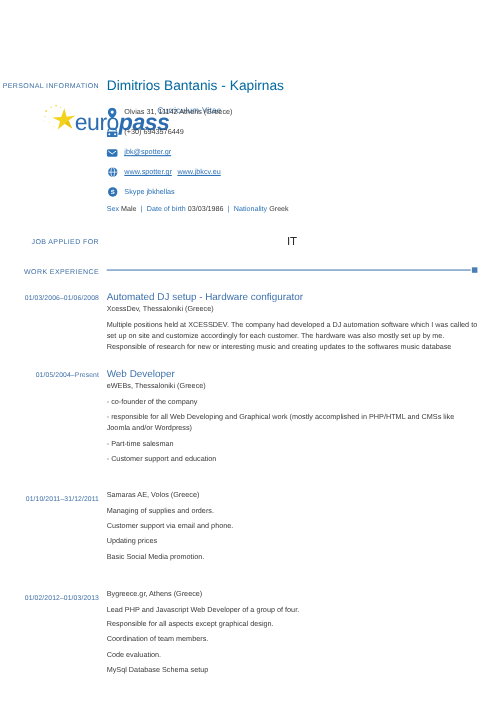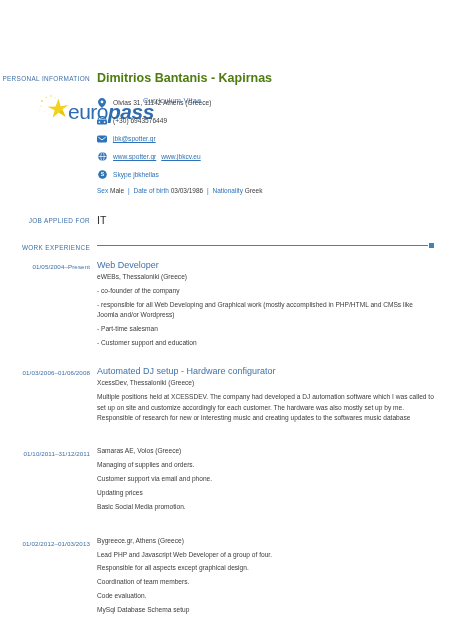--- a/index.html
+++ b/index.html
@@ -95,22 +95,22 @@
   .date-label {
     font-size: 6.2px;
     color: #3f6fa8;
     letter-spacing: 0.1px;
     padding-top: 3px;
     white-space: nowrap;
   }
 
   .person-name {
     font-size: 12.5px;
-    color: #4d7c0f;
-    font-weight: 700;
+    color: #0369a1;
+    font-weight: 400;
     line-height: 1.1;
   }
 
   
   .contact-list {
     margin-top: 11px;
   }
   .contact-item {
     display: flex;
     align-items: center;
@@ -143,20 +143,21 @@
     color: #3b3b3b;
   }
   .demographics .k { color: #2e72b8; }
   .demographics .sep { color: #2e72b8; margin: 0 2px; }
 
   
   .job-applied-value {
     font-size: 10.5px;
     color: #2b2b2b;
     padding-top: 0px;
+    text-align: center;
   }
 
   
   .rule-wrap {
     position: relative;
     height: 10px;
     display: flex;
     align-items: center;
   }
   .rule-line {
@@ -323,45 +324,45 @@
       <div class="section-label">WORK EXPERIENCE</div>
     </div>
     <div class="content-col">
       <div class="rule-wrap">
         <div class="rule-line"></div>
         <div class="rule-square"></div>
       </div>
     </div>
   </div>
 
+  <div class="row" style="margin-top:14px;">
+    <div class="label-col">
+      <div class="date-label">01/03/2006–01/06/2008</div>
+    </div>
+    <div class="content-col">
+      <div class="job-title">Automated DJ setup - Hardware configurator</div>
+      <div class="job-employer">XcessDev, Thessaloniki (Greece)</div>
+      <div class="job-para">Multiple positions held at XCESSDEV. The company had developed a DJ automation software which I was called to set up on site and customize accordingly for each customer. The hardware was also mostly set up by me. Responsible of research for new or interesting music and creating updates to the softwares music database</div>
+    </div>
+  </div>
+
   <div class="row" style="margin-top:9px;">
     <div class="label-col">
       <div class="date-label">01/05/2004–Present</div>
     </div>
     <div class="content-col">
       <div class="job-title">Web Developer</div>
       <div class="job-employer">eWEBs, Thessaloniki (Greece)</div>
       <div class="job-line">- co-founder of the company</div>
       <div class="job-para">- responsible for all Web Developing and Graphical work (mostly accomplished in PHP/HTML and CMSs like Joomla and/or Wordpress)</div>
       <div class="job-line">- Part-time salesman</div>
       <div class="job-line">- Customer support and education</div>
     </div>
   </div>
 
-  <div class="row" style="margin-top:14px;">
-    <div class="label-col">
-      <div class="date-label">01/03/2006–01/06/2008</div>
-    </div>
-    <div class="content-col">
-      <div class="job-title">Automated DJ setup - Hardware configurator</div>
-      <div class="job-employer">XcessDev, Thessaloniki (Greece)</div>
-      <div class="job-para">Multiple positions held at XCESSDEV. The company had developed a DJ automation software which I was called to set up on site and customize accordingly for each customer. The hardware was also mostly set up by me. Responsible of research for new or interesting music and creating updates to the softwares music database</div>
-    </div>
-  </div>
-
   <div class="row" style="margin-top:20px;">
     <div class="label-col">
       <div class="date-label">01/10/2011–31/12/2011</div>
     </div>
     <div class="content-col">
       <div class="job-employer">Samaras AE, Volos (Greece)</div>
       <div class="job-line">Managing of supplies and orders.</div>
       <div class="job-line">Customer support via email and phone.</div>
       <div class="job-line">Updating prices</div>
       <div class="job-line">Basic Social Media promotion.</div>

